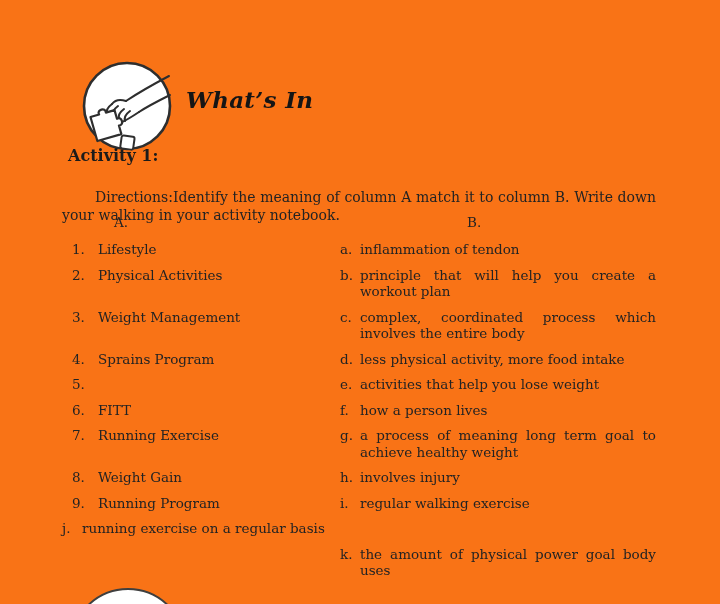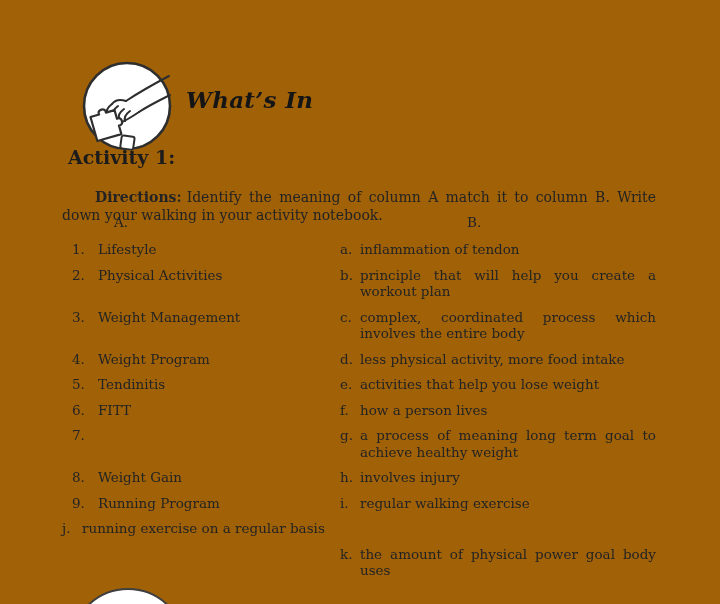--- a/index.html
+++ b/index.html
@@ -1,20 +1,20 @@
 <!DOCTYPE html>
 <html><head>
 <meta charset="utf-8">
 <style>
   html, body { margin: 0; padding: 0; background: #ffffff; }
   .page {
     position: relative;
     width: 720px;
     height: 604px;
-    background: #a16207;
+    background: #f97316;
     overflow: hidden;
     font-family: "DejaVu Serif", "Liberation Serif", serif;
     color: #232323;
   }
   .wi-icon {
     position: absolute;
     left: 79px; top: 61px;
     width: 96px; height: 92px;
   }
   .page-title {
@@ -22,34 +22,34 @@
     left: 186px; top: 86px;
     font-size: 23px;
     font-weight: bold;
     font-style: italic;
     color: #151515;
     letter-spacing: 0.3px;
   }
   .activity-label {
     position: absolute;
     left: 68px; top: 146px;
-    font-size: 19px;
+    font-size: 16px;
     font-weight: bold;
     color: #1b1b1b;
   }
   .directions {
     position: absolute;
     left: 62px; top: 175px;
     width: 594px;
     font-size: 14px;
     line-height: 17.5px;
     text-align: justify;
     text-indent: 33px;
   }
-  .directions .dir-label { font-weight: bold; margin-right: 5px; }
+  .directions .dir-label { font-weight: normal; }
   .col-headers {
     position: absolute;
     left: 62px; top: 214px;
     width: 594px; height: 20px;
     font-size: 13.5px;
   }
   .col-headers .hdr-a { position: absolute; left: 52px; }
   .col-headers .hdr-b { position: absolute; left: 405px; }
   .match {
     position: absolute;
@@ -150,32 +150,31 @@
       </div>
       <div class="cell-b">
         <span>c.</span>
         <span class="btext">complex, coordinated process which involves the entire body</span>
       </div>
     </div>
 
     <div class="match-row">
       <div class="cell-a">
         <span>4.</span>
-        <span>Weight Program</span>
+        <span>Sprains Program</span>
       </div>
       <div class="cell-b">
         <span>d.</span>
         <span class="btext">less physical activity, more food intake</span>
       </div>
     </div>
 
     <div class="match-row">
       <div class="cell-a">
         <span>5.</span>
-        <span>Tendinitis</span>
       </div>
       <div class="cell-b">
         <span>e.</span>
         <span class="btext">activities that help you lose weight</span>
       </div>
     </div>
 
     <div class="match-row">
       <div class="cell-a">
         <span>6.</span>
@@ -183,20 +182,21 @@
       </div>
       <div class="cell-b">
         <span>f.</span>
         <span class="btext">how a person lives</span>
       </div>
     </div>
 
     <div class="match-row">
       <div class="cell-a">
         <span>7.</span>
+        <span>Running Exercise</span>
       </div>
       <div class="cell-b">
         <span>g.</span>
         <span class="btext">a process of meaning long term goal to achieve healthy weight</span>
       </div>
     </div>
 
     <div class="match-row">
       <div class="cell-a">
         <span>8.</span>

